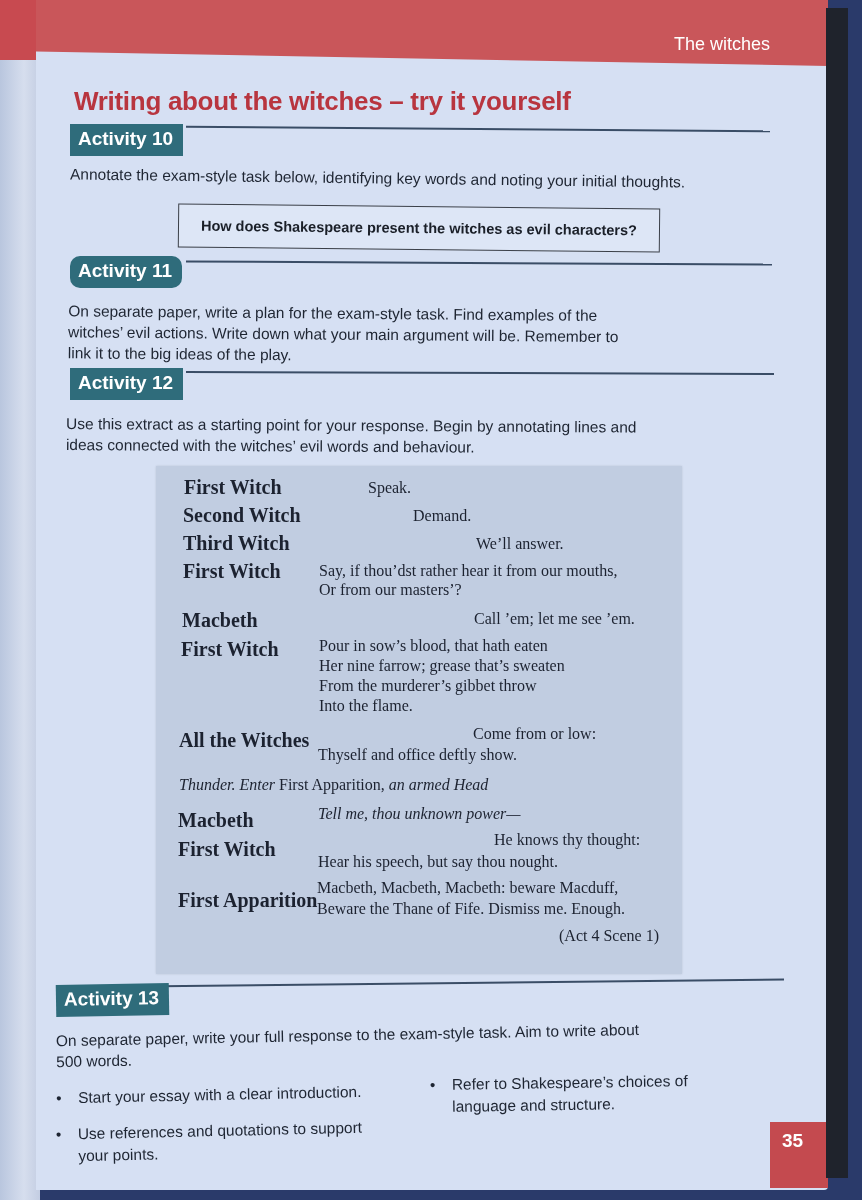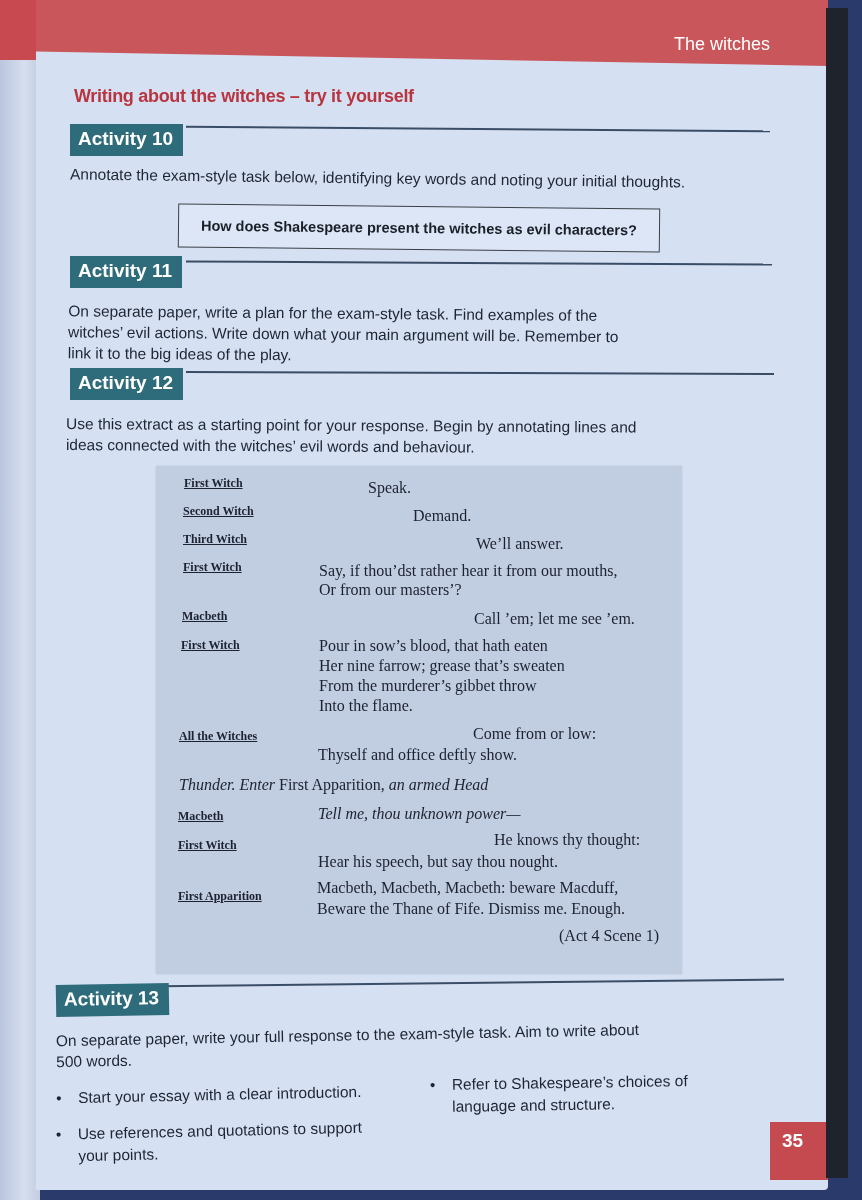--- a/index.html
+++ b/index.html
@@ -30,21 +30,21 @@
     position: absolute; left: 0; top: 0; width: 792px; height: 66px;
     background: #c9565a;
     clip-path: polygon(0 0, 100% 0, 100% 100%, 0 78%);
   }
   .header-title {
     position: absolute; right: 58px; top: 34px;
     color: #fff; font-weight: normal; font-size: 18px;
   }
   .page-title {
     position: absolute; left: 38px; top: 86px;
-    color: #b8353f; font-size: 18px; font-weight: bold;
+    color: #b8353f; font-size: 26px; font-weight: bold;
     letter-spacing: -0.3px;
   }
   .activity-rule {
     position: absolute; height: 2px; background: #3a4d66;
   }
   .activity-label {
     position: absolute;
     background: #2f6c7b; color: #fff;
     font-weight: bold; font-size: 19px;
     padding: 4px 10px 6px 8px;
@@ -61,33 +61,33 @@
     transform: rotate(0.6deg);
   }
   .extract {
     position: absolute; left: 120px; top: 466px; width: 526px; height: 508px;
     background: #c1cde1;
     box-shadow: 0 0 2px rgba(0,0,0,0.12);
     font-family: "Liberation Serif", serif; color: #1c2230;
     font-size: 16px;
   }
   .speaker {
-    position: absolute; font-weight: bold; font-size: 12px; text-decoration: underline;
+    position: absolute; font-weight: bold; font-size: 20px;
   }
   .line { position: absolute; white-space: nowrap; line-height: 20px; }
   .stage { font-style: italic; }
   .stage .roman { font-style: normal; }
   .bullet {
     position: absolute; color: #1e2532; font-size: 15.5px; line-height: 22px;
   }
   .bullet::before {
     content: "•"; position: absolute; left: -22px; top: 0;
   }
   .page-num-tab {
-    position: absolute; left: 734px; top: 1122px; width: 58px; height: 58px;
+    position: absolute; left: 734px; top: 1122px; width: 58px; height: 66px;
     background: #c44a4f;
   }
   .page-num {
     position: absolute; left: 12px; top: 8px;
     color: #fff; font-weight: bold; font-size: 19px;
   }
 </style>
 </head>
 <body>
 
@@ -102,21 +102,21 @@
   <div class="page-title">Writing about the witches – try it yourself</div>
 
   <div class="activity-rule" style="left:150px; top:128px; width:584px; transform:rotate(0.45deg);"></div>
   <div class="activity-label" style="left:34px; top:124px;">Activity 10</div>
   <div class="body-text" style="left:34px; top:168px; width:700px; transform:rotate(0.75deg);">Annotate the exam-style task below, identifying key words and noting your initial thoughts.</div>
   <div class="task-box">
     <span>How does Shakespeare present the witches as evil characters?</span>
   </div>
 
   <div class="activity-rule" style="left:150px; top:262px; width:586px; transform:rotate(0.3deg);"></div>
-  <div class="activity-label" style="left:34px; top:256px;">Activity 11</div>
+  <div class="activity-label" style="left:34px; top:256px;border-radius:10px;">Activity 11</div>
   <div class="body-text" style="left:32px; top:303px; width:620px; transform:rotate(0.5deg);">
     <div>On separate paper, write a plan for the exam-style task. Find examples of the</div>
     <div>witches’ evil actions. Write down what your main argument will be. Remember to</div>
     <div>link it to the big ideas of the play.</div>
   </div>
 
   <div class="activity-rule" style="left:150px; top:372px; width:588px; transform:rotate(0.2deg);"></div>
   <div class="activity-label" style="left:34px; top:368px;">Activity 12</div>
   <div class="body-text" style="left:30px; top:415px; width:640px; transform:rotate(0.35deg);">
     <div>Use this extract as a starting point for your response. Begin by annotating lines and</div>

